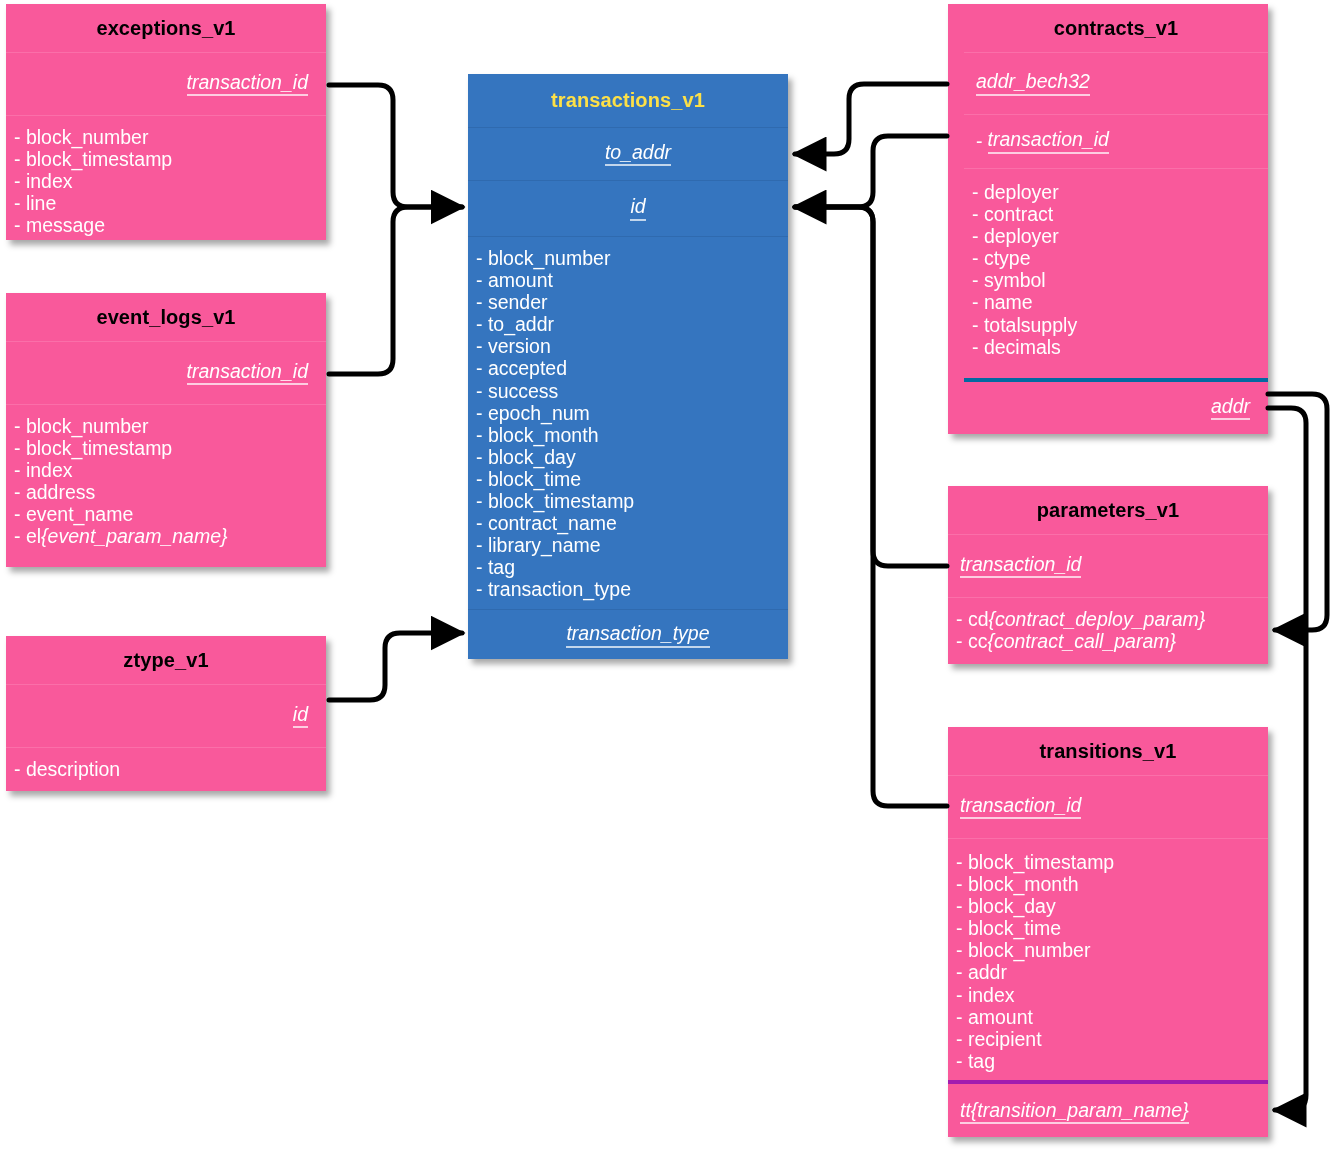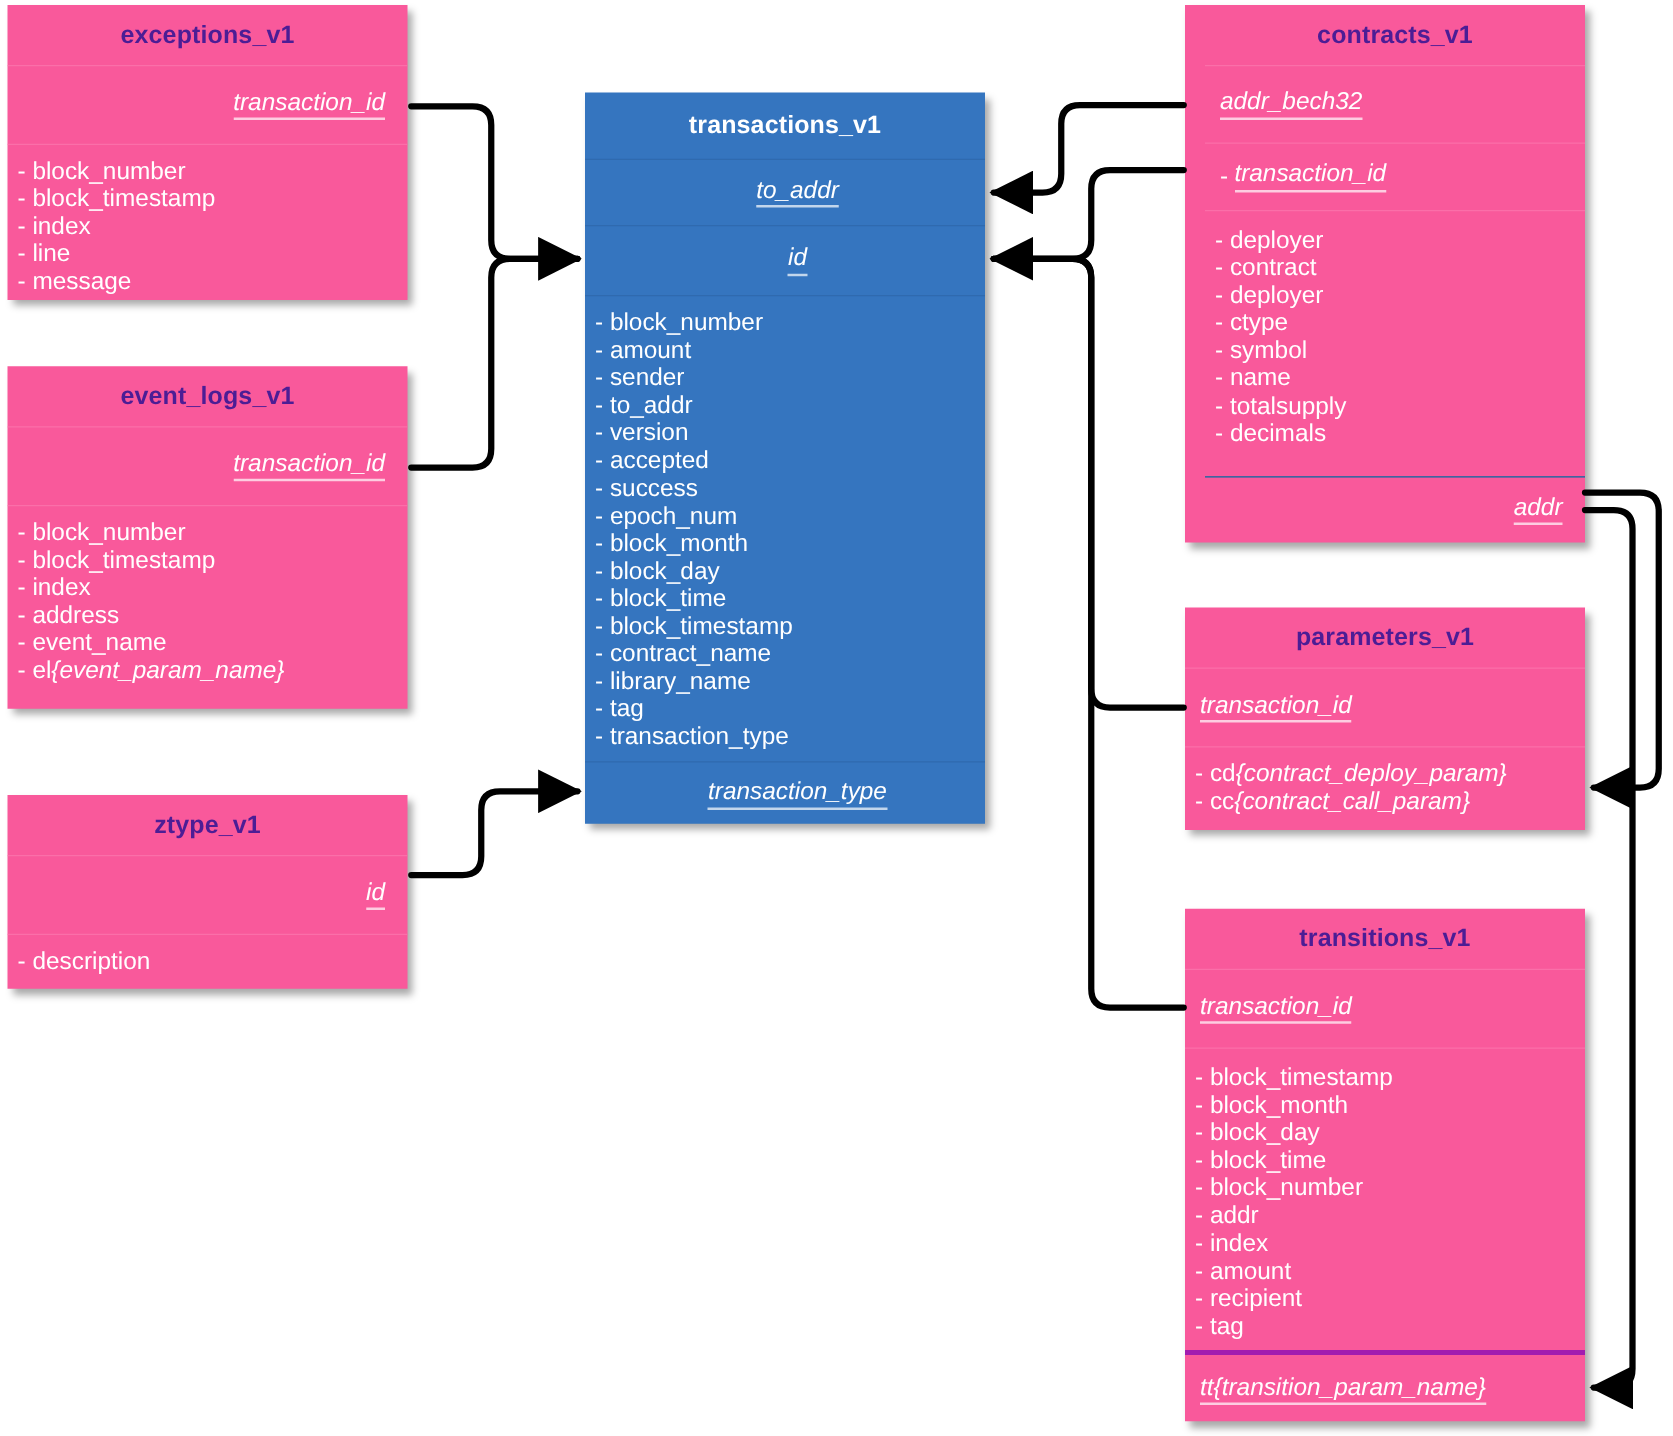--- a/index.html
+++ b/index.html
@@ -37,25 +37,25 @@
     box-shadow: 4px 5px 6px rgba(0,0,0,0.34);
     overflow: hidden;
     z-index: 2;
   }
   .entity.pink { background: #f9599b; }
   .entity.blue { background: #3575bf; }
 
   .ent-title {
     text-align: center;
     font-weight: bold;
-    color: #4c1d95;
+    color: #000000;
     font-size: 20px;
     letter-spacing: 0.1px;
   }
-  .entity.blue .ent-title { color: #ffffff; }
+  .entity.blue .ent-title { color: #fde047; }
 
   .sep-pink { border-bottom: 1px solid #fb6fa9; }
   .sep-blue { border-bottom: 1px solid #2f6aaf; }
 
   .key-row {
     position: relative;
     display: flex;
     align-items: center;
     color: #ffffff;
     font-style: italic;
@@ -203,21 +203,21 @@
     <div class="attr-list" style="flex:1 1 auto; padding-top:12px;">
       <span class="attr">- deployer</span>
       <span class="attr">- contract</span>
       <span class="attr">- deployer</span>
       <span class="attr">- ctype</span>
       <span class="attr">- symbol</span>
       <span class="attr">- name</span>
       <span class="attr">- totalsupply</span>
       <span class="attr">- decimals</span>
     </div>
-    <div class="key-row right" style="height:52px; flex:0 0 auto; border-top:1px solid #0369a1;">
+    <div class="key-row right" style="height:52px; flex:0 0 auto; border-top:4px solid #0369a1;">
       <span class="kr-inner">addr</span>
     </div>
   </div>
 
   <div class="entity pink" style="left:948px; top:486px; width:320px; height:178px;">
     <div class="ent-title sep-pink" style="height:48px; line-height:48px;">parameters_v1</div>
     <div class="key-row left sep-pink" style="height:62px;">
       <span class="kr-inner">transaction_id</span>
     </div>
     <div class="attr-list">

